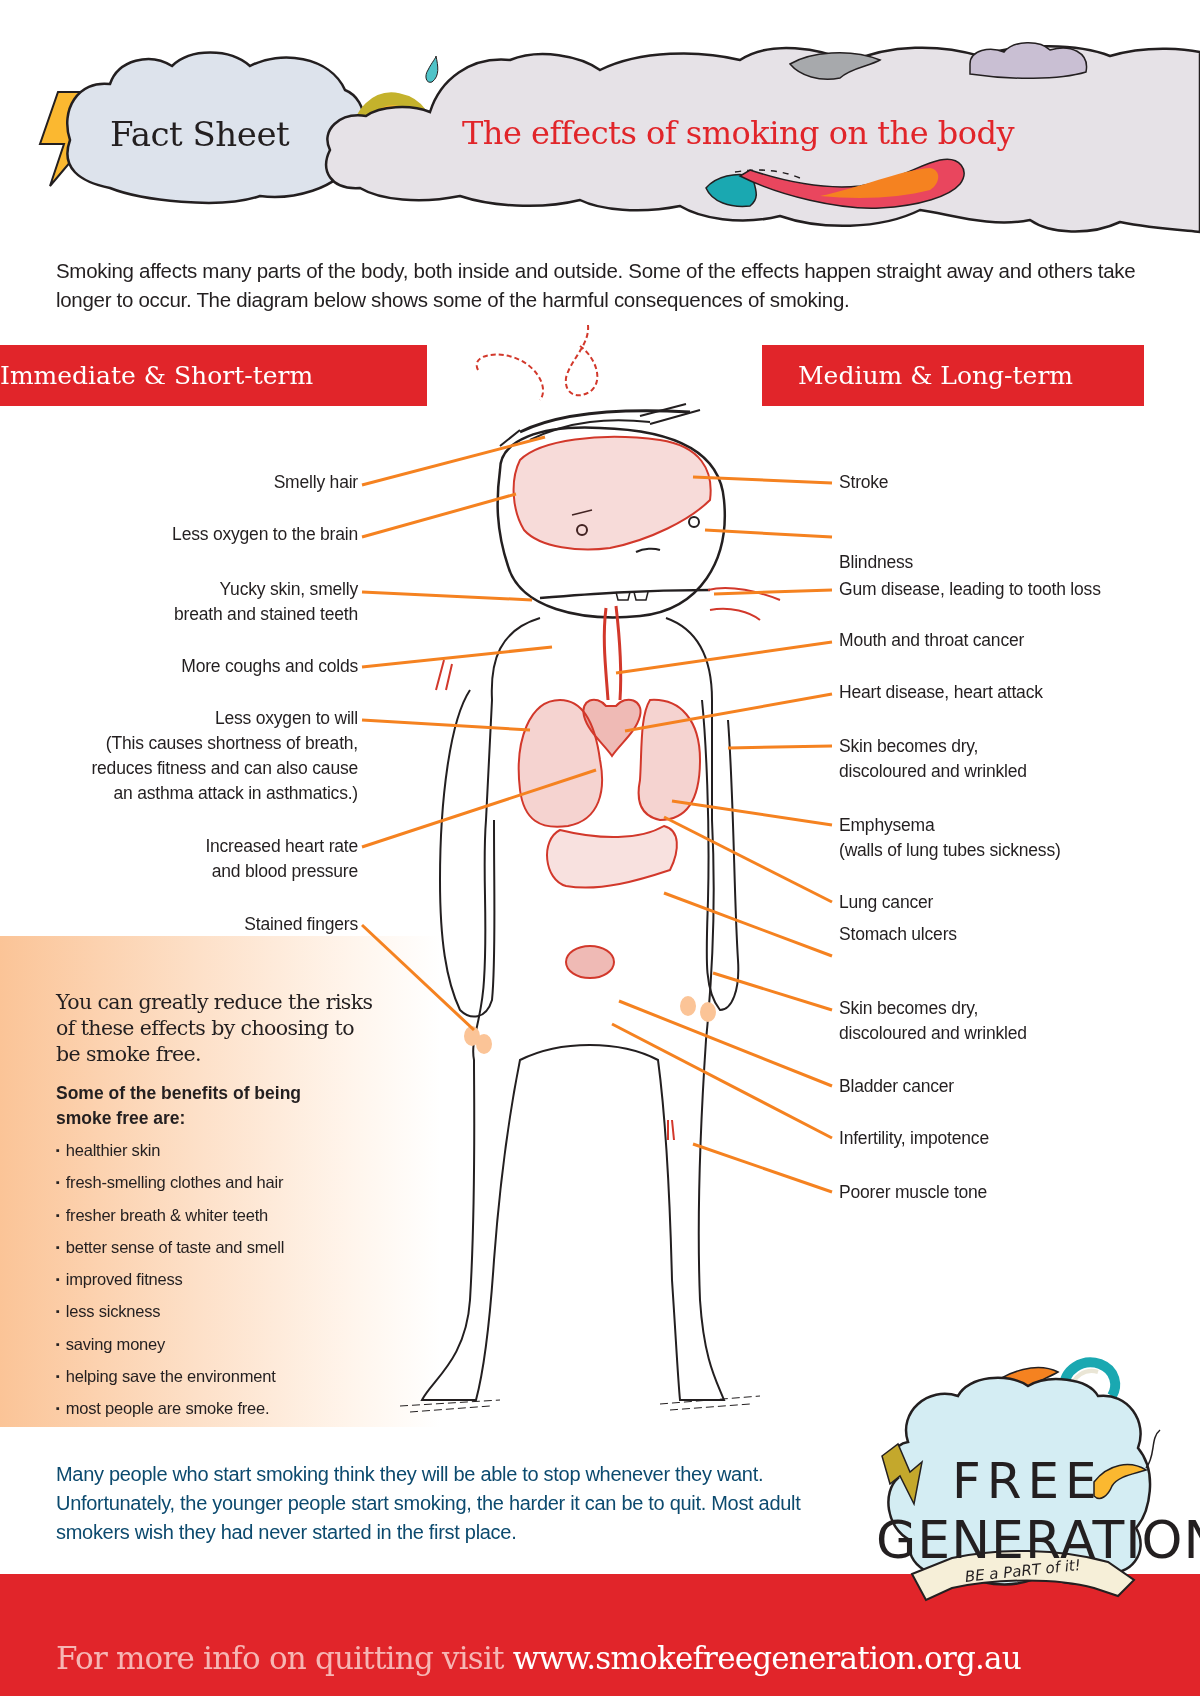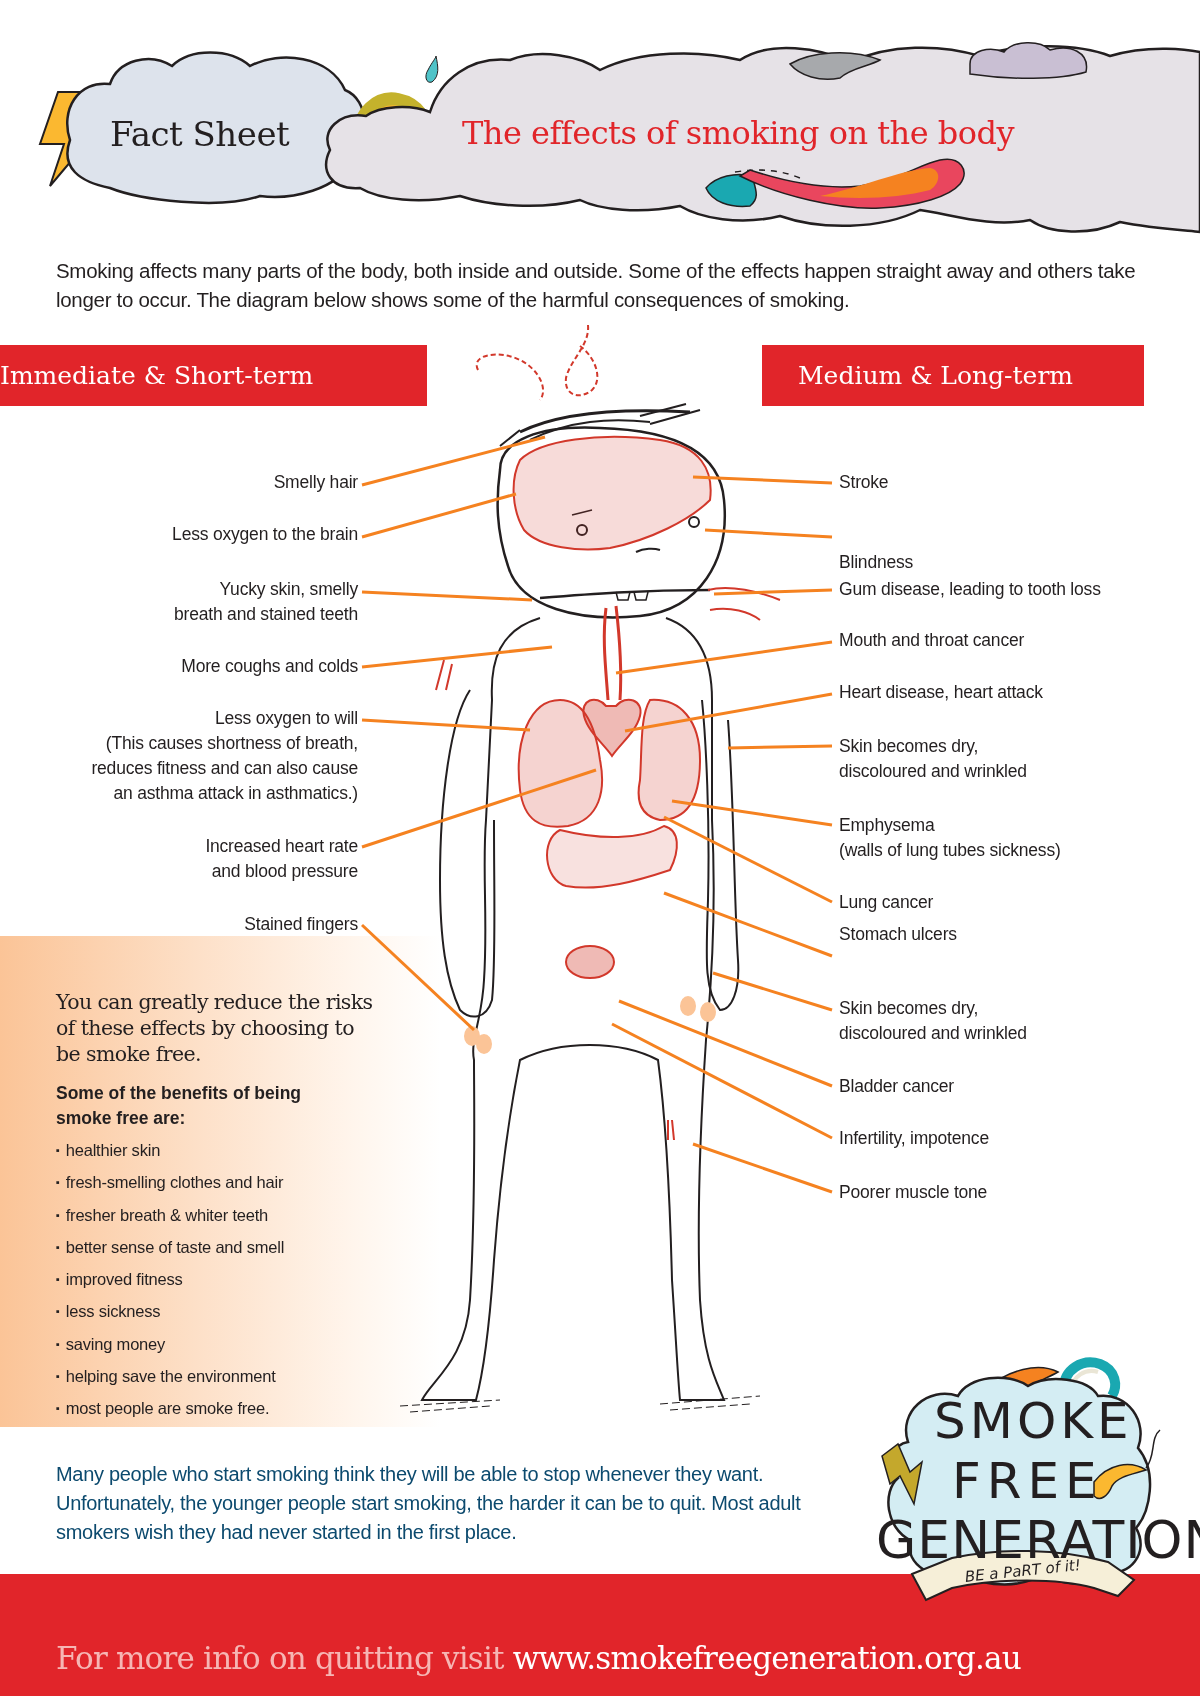--- a/index.html
+++ b/index.html
@@ -266,17 +266,16 @@
 
     <path d="M40 90 C30 60 60 34 90 44 C100 24 140 20 160 34 C180 22 220 26 230 44 C260 40 280 70 270 96 C290 120 282 160 268 176 C282 200 262 226 236 220 C220 238 190 232 176 222 C150 238 110 234 96 220 C66 232 36 212 42 188 C18 176 14 140 30 126 C18 110 26 92 40 90 Z" fill="#d4edf3" stroke="#231f20" stroke-width="2.5"></path>
 
     <path d="M14 104 L30 92 L42 120 L54 110 L46 152 L32 124 L22 132 Z" fill="#c4a82c" stroke="#231f20" stroke-width="1.5"></path>
 
     <path d="M226 130 C240 112 262 108 278 118 C266 122 250 124 244 134 C240 144 232 150 226 144 Z" fill="#fbb830" stroke="#231f20" stroke-width="1.5"></path>
     <path d="M278 116 C288 104 282 86 292 78" fill="none" stroke="#231f20" stroke-width="1.5"></path>
 
     <path d="M44 222 L84 206 C130 196 190 196 240 210 L266 228 L250 244 L226 236 C190 226 130 226 84 236 L58 248 Z" fill="#f6efd8" stroke="#231f20" stroke-width="2"></path>
   </svg>
-  <div class="logo-text" style="left:66px; top:40px; font-size:50px; letter-spacing:4px;">SMOKE</div>
   <div class="logo-text" style="left:84px; top:100px; font-size:50px; letter-spacing:6px;">FREE</div>
   <div class="logo-text" style="left:8px; top:158px; font-size:52px; letter-spacing:1px;">GENERATION</div>
   <div class="logo-text" style="left:96px; top:216px; font-size:15px; font-style:italic; transform:rotate(-6deg);">BE a PaRT of it!</div>
 </div>
 
 </body></html>

